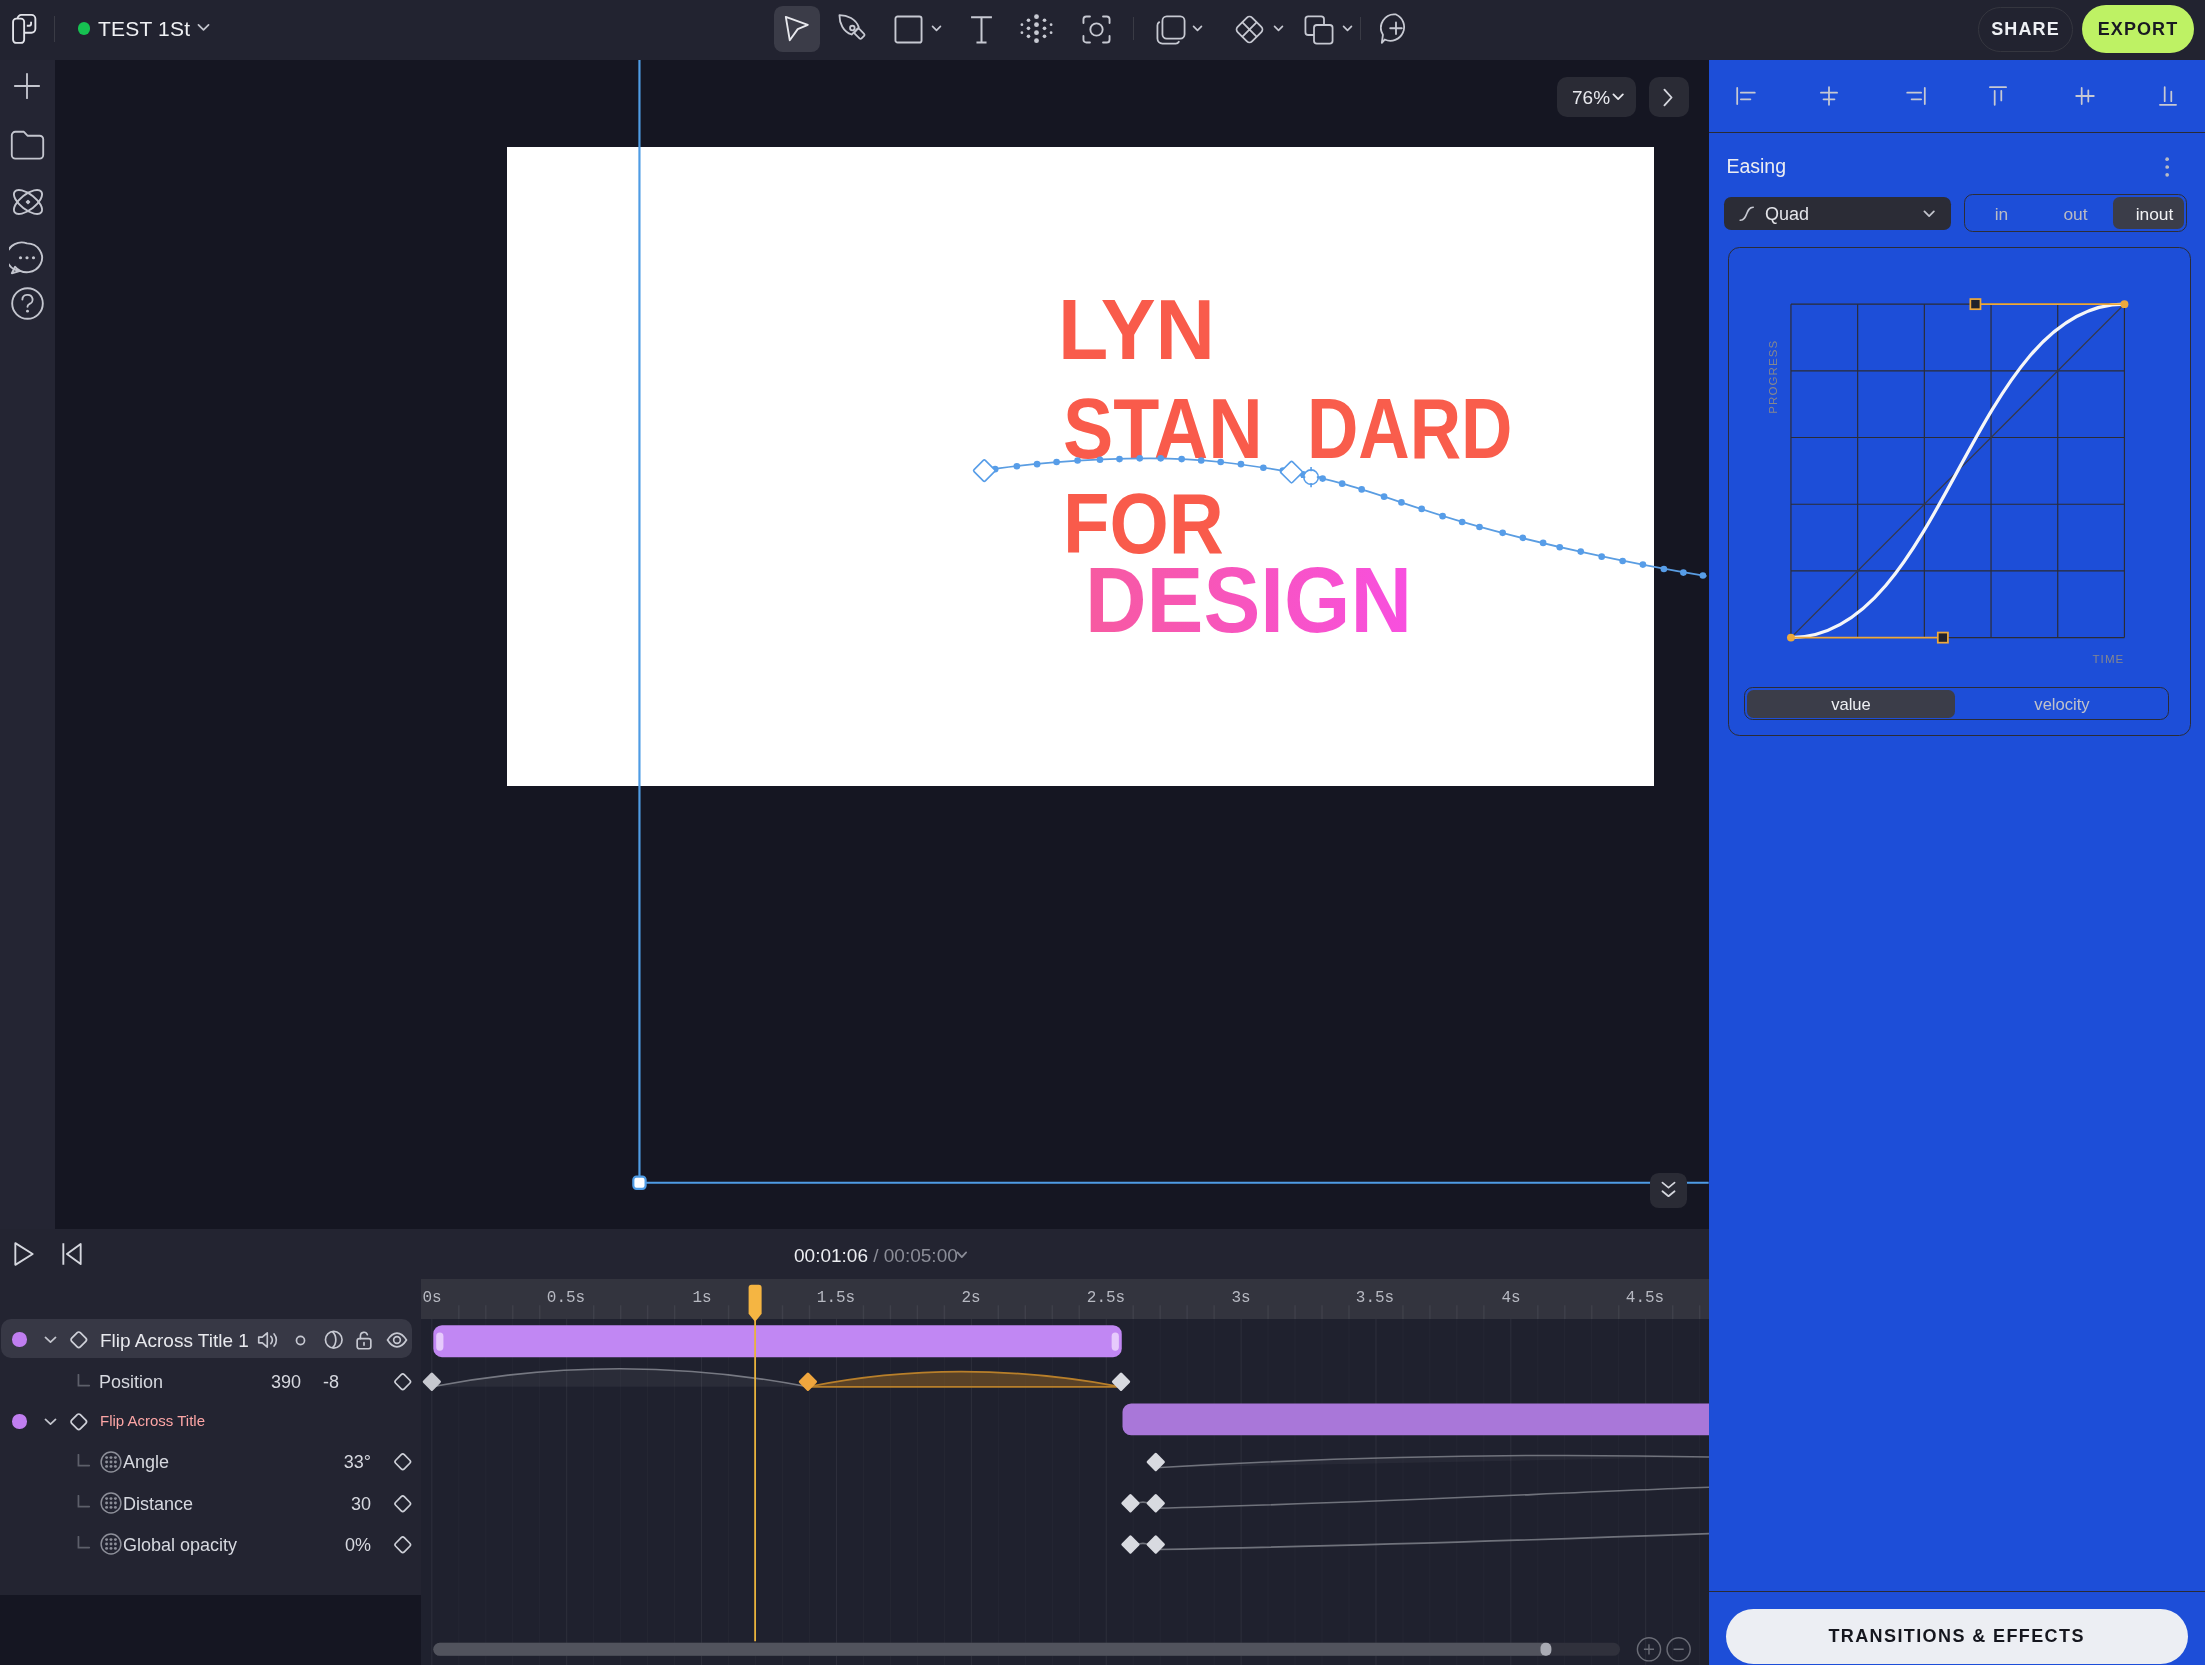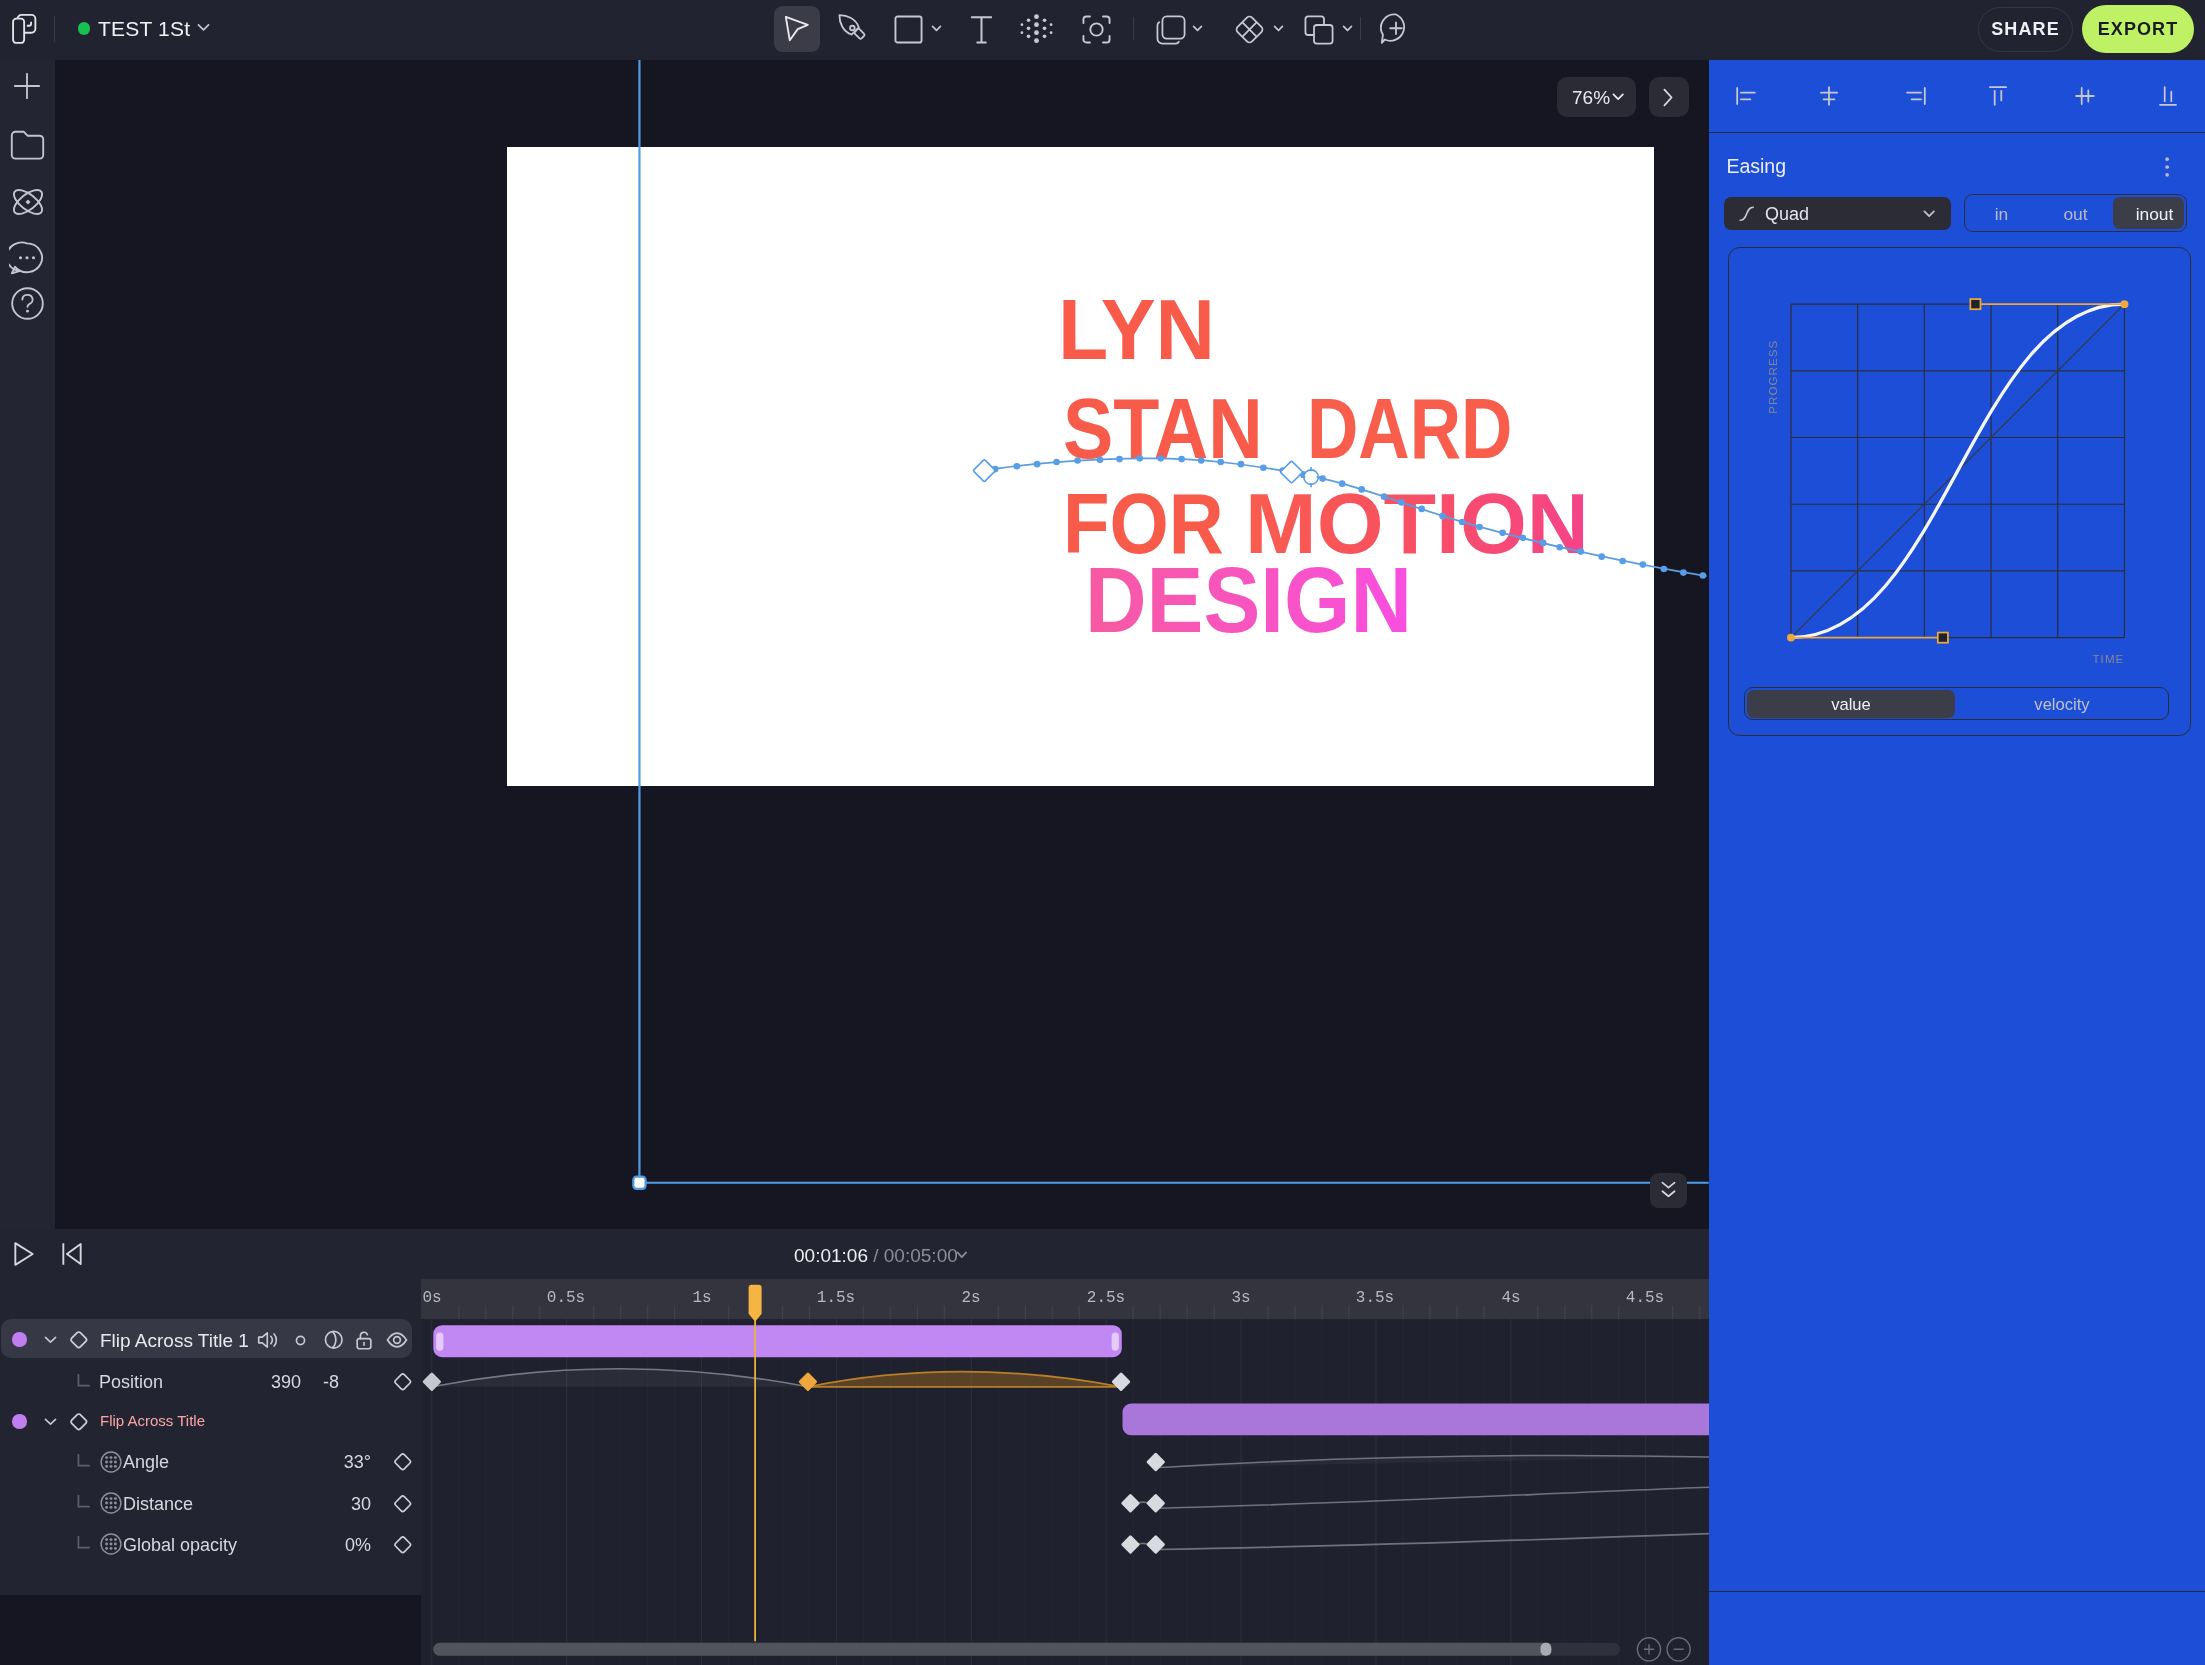--- a/index.html
+++ b/index.html
@@ -37,21 +37,20 @@
 </head>
 <body>
 
 <div id="canvas">
   <div id="artboard"></div>
 
   <div class="word" style="left:1003px;top:226px;color:#f95b4b;transform:scaleX(.957)">LYN</div>
   <div class="word" style="left:1008px;top:325px;color:#f95b4b;transform:scaleX(.877)">STAN</div>
   <div class="word" style="left:1252px;top:325px;color:#f95d4c;transform:scaleX(.827)">DARD</div>
   <div class="word" style="left:1008px;top:420px;color:#f95b4b;transform:scaleX(.886)">FOR</div>
-  <div class="word grad1" style="left:1190px;top:420px">MOTION</div>
   <div class="word grad2" style="left:1030px;top:494px;font-size:93px;line-height:93px;transform:scaleX(.917)">DESIGN</div>
 
   <svg class="abs" style="left:0;top:0" width="1654" height="1169" viewBox="0 0 2287 1617" fill="none">
     <path d="M 1285,568 C 1330,560 1420,551 1514,551 C 1590,551 1650,560 1710,570 C 1790,583 1860,614 1950,640 C 2050,669 2180,697 2284,714" stroke="#5a9de2" stroke-width="2.4"></path>
     <g fill="#579de8">
       <circle cx="1300" cy="566" r="4.6"></circle>
         <circle cx="1330" cy="562" r="4.6"></circle>
         <circle cx="1358" cy="559" r="4.6"></circle>
         <circle cx="1385" cy="556" r="4.6"></circle>
         <circle cx="1414" cy="554" r="4.6"></circle>
@@ -280,20 +279,21 @@
     <text x="68" y="128" transform="rotate(-90 68 128)" text-anchor="end" fill="#85878f" font-size="16" letter-spacing="1.5">PROGRESS</text>
     <text x="548" y="575" text-anchor="end" fill="#85878f" font-size="16" letter-spacing="1.5">TIME</text>
   </svg>
 
   <div class="abs" style="left:35px;top:627px;width:425px;height:33px;border-radius:8.7px;border:1.4px solid #2b2c36"></div>
   <div class="abs" style="left:38px;top:630px;width:208px;height:27.5px;border-radius:6.5px;background:#3b3d49"></div>
   <div class="abs" style="left:38px;top:635px;width:208px;text-align:center;color:#eef0f4;font-size:16.6px">value</div>
   <div class="abs" style="left:249px;top:635px;width:208px;text-align:center;color:#c0c2cb;font-size:16.6px">velocity</div>
 
   <div class="abs" style="left:0;top:1531px;width:497px;height:1.4px;background:#2a2b35"></div>
+  <div class="abs" style="left:16.6px;top:1549px;width:462px;height:55px;border-radius:27.5px;background:#eceef3;color:#15161e;font-size:18px;font-weight:700;letter-spacing:1.4px;text-align:center;line-height:55px">TRANSITIONS &amp; EFFECTS</div>
 </div>
 <div id="timeline">
 
   <svg class="abs" style="left:13px;top:11.6px" width="22" height="26" viewBox="0 0 30 36" fill="none" stroke="#d5d7de" stroke-width="2.6" stroke-linejoin="round">
       <path d="M3 3 L27 18 L3 33 Z"></path>
     </svg>
   <svg class="abs" style="left:61px;top:11.6px" width="22" height="26" viewBox="0 0 30 36" fill="none" stroke="#d5d7de" stroke-width="2.6" stroke-linejoin="round">
       <path d="M3 3 V33 M27 4 L8 18 L27 32 Z"></path>
     </svg>
   <div class="abs" style="left:794px;top:16px;font-size:19px;color:#eceef2">00:01:06 <span style="color:#8b8d97">/ 00:05:00</span></div>

